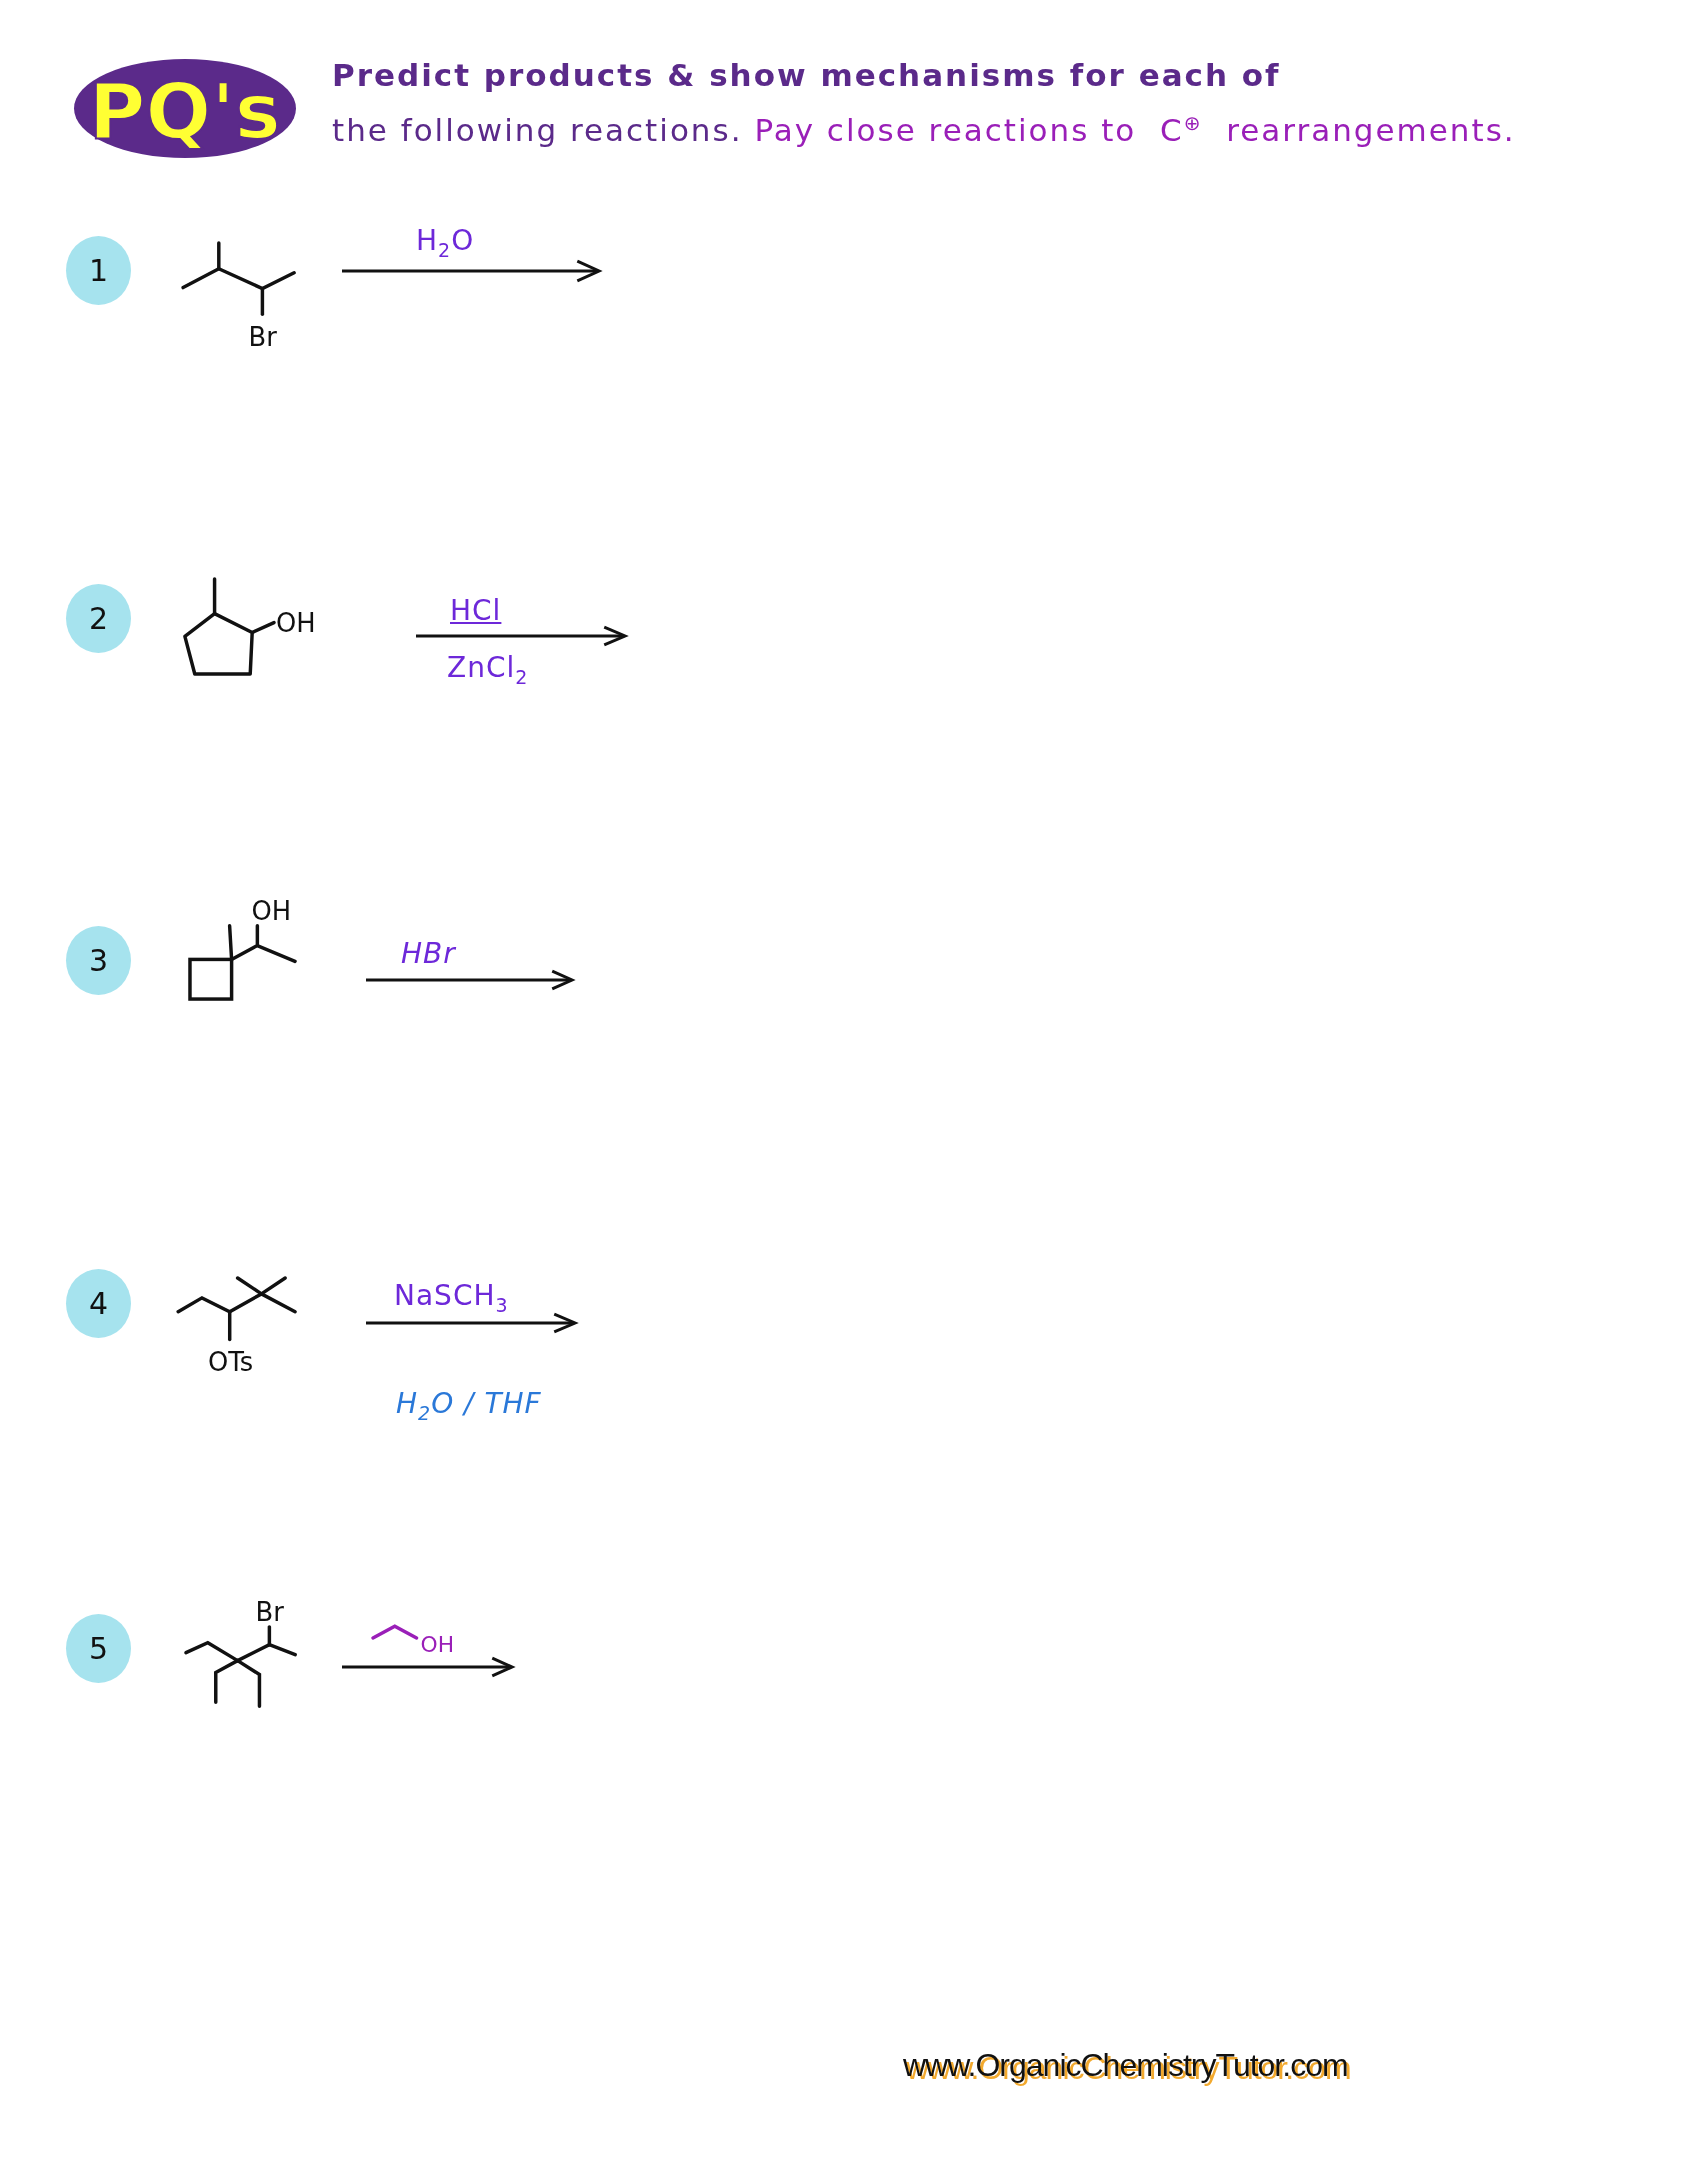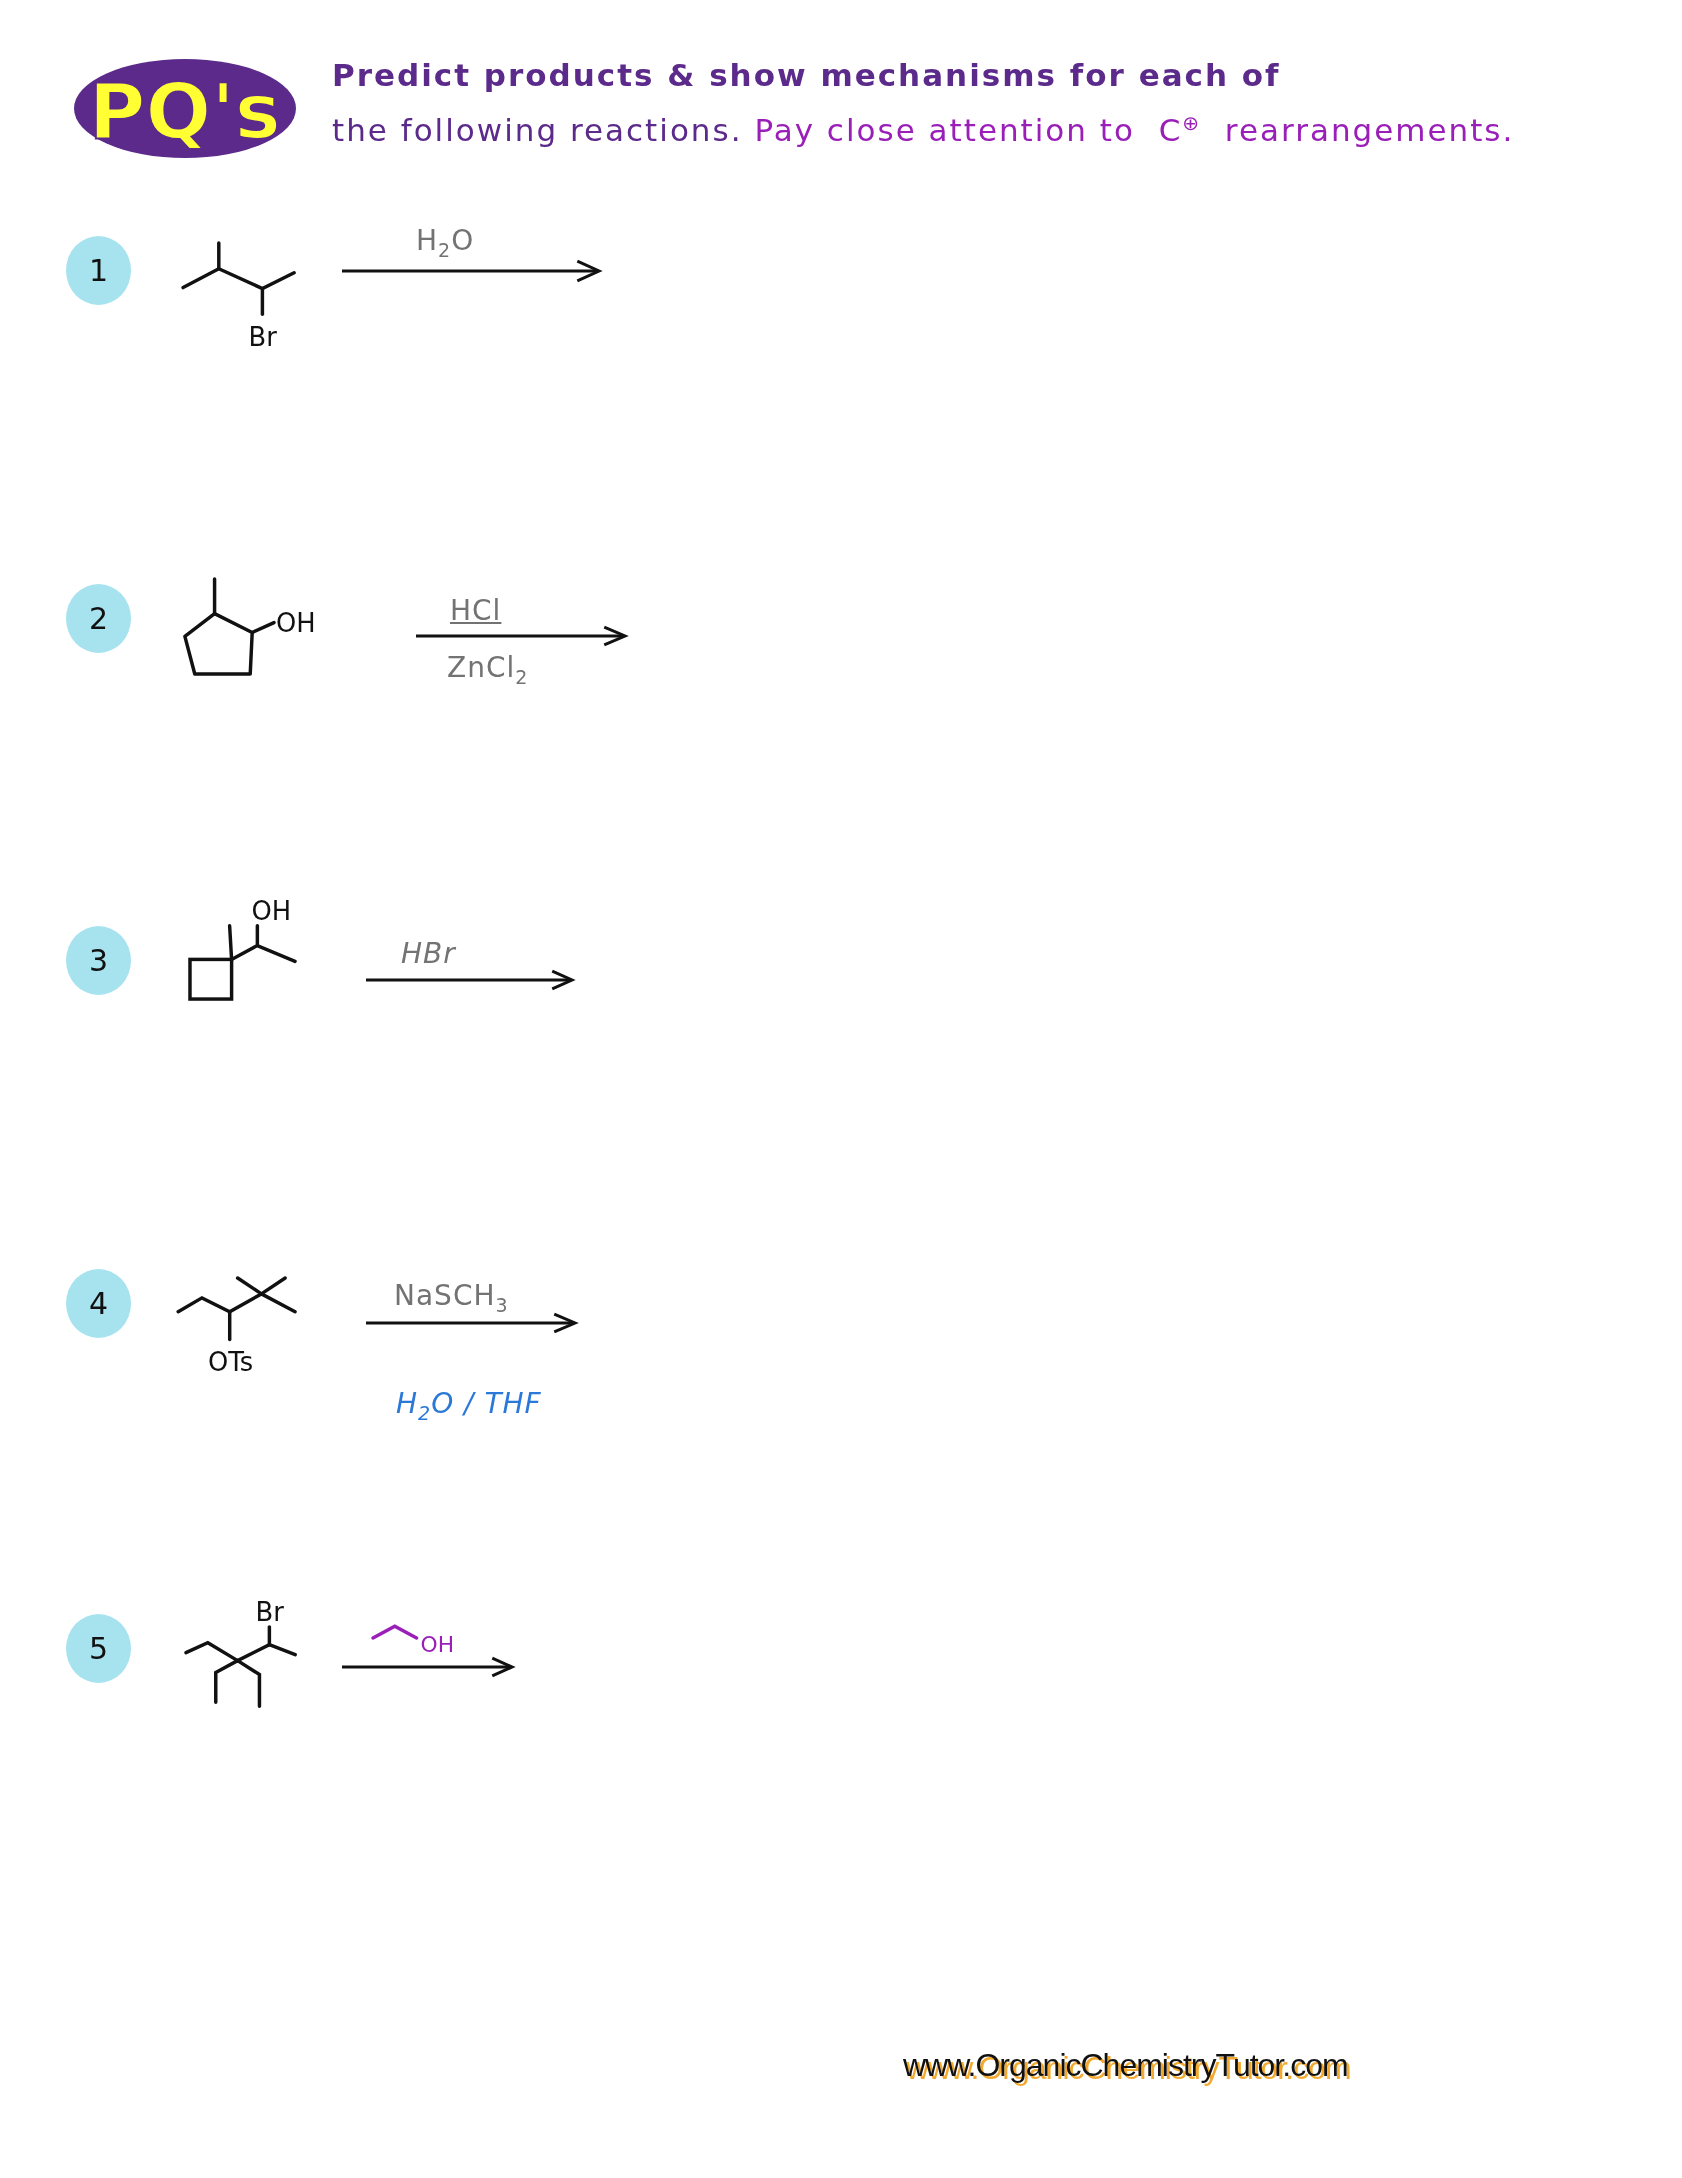--- a/index.html
+++ b/index.html
@@ -6,42 +6,42 @@
   body { width: 1682px; height: 2178px; position: relative; overflow: hidden;
          font-family: "DejaVu Sans", sans-serif; }
   .abs { position: absolute; }
   .logo { left: 71px; top: 51px; width: 228px; height: 109px; }
   .header-line { position: absolute; font-family: "DejaVu Sans", sans-serif; font-size: 31px;
                  letter-spacing: 2px; white-space: nowrap; color: #5b2a8a; }
   .header-line .accent { color: #9a1fb8; }
   .circle { position: absolute; width: 65px; height: 69px; border-radius: 50%;
             background: #a6e3ee; display: flex; align-items: center; justify-content: center;
             font-size: 30px; color: #111; font-family: "DejaVu Sans", sans-serif; }
-  .reagent { position: absolute; font-size: 28px; color: #737373; white-space: nowrap;
+  .reagent { position: absolute; font-size: 28px; color: #6d28d9; white-space: nowrap;
              font-family: "DejaVu Sans", sans-serif; letter-spacing: 1px; }
   .reagent.blue { color: #2a78d8; }
   .reagent sub { font-size: 19px; }
   .atom { font-family: "DejaVu Sans", sans-serif; font-size: 26px; fill: #111; }
   svg { position: absolute; overflow: visible; }
   .footer { left: 903px; top: 2047px; font-family: Liberation Sans, sans-serif; font-size: 32px;
             color: #111; white-space: nowrap; text-shadow: 3px 3px 0 #f2a92e; letter-spacing: -1px; }
 </style>
 </head>
 <body>
 
 <svg class="logo abs" viewBox="0 0 230 110" width="228" height="109" style="left:71px;top:51px;">
   <ellipse cx="115" cy="58" rx="112" ry="50" fill="#5b2a8a"></ellipse>
   <text x="18" y="88" font-family="DejaVu Sans, sans-serif" font-weight="bold" font-size="78" fill="#ffff33" stroke="#5b2a8a" stroke-width="2">PQ's</text>
 </svg>
 
 <div class="header-line" style="left:332px; top:57px;font-weight:bold;">Predict products &amp; show mechanisms for each of</div>
 <div class="header-line" style="left:332px; top:111px;">
   <span>the following reactions.</span>
   <span class="accent">
-    <span>Pay close attention to</span>
+    <span>Pay close reactions to</span>
     &nbsp;<span>C</span><sup style="font-size:20px;">⊕</sup>
     &nbsp;<span>rearrangements.</span>
   </span>
 </div>
 
 <div class="circle" style="left:66px; top:236px;">
     <span>1</span>
   </div>
 <svg style="left:183px; top:243px;" width="139" height="109" viewBox="0 0 140 110">
   <polyline points="0,45 36,26 36,0" fill="none" stroke="#111" stroke-width="3.5" stroke-linecap="round"></polyline>

